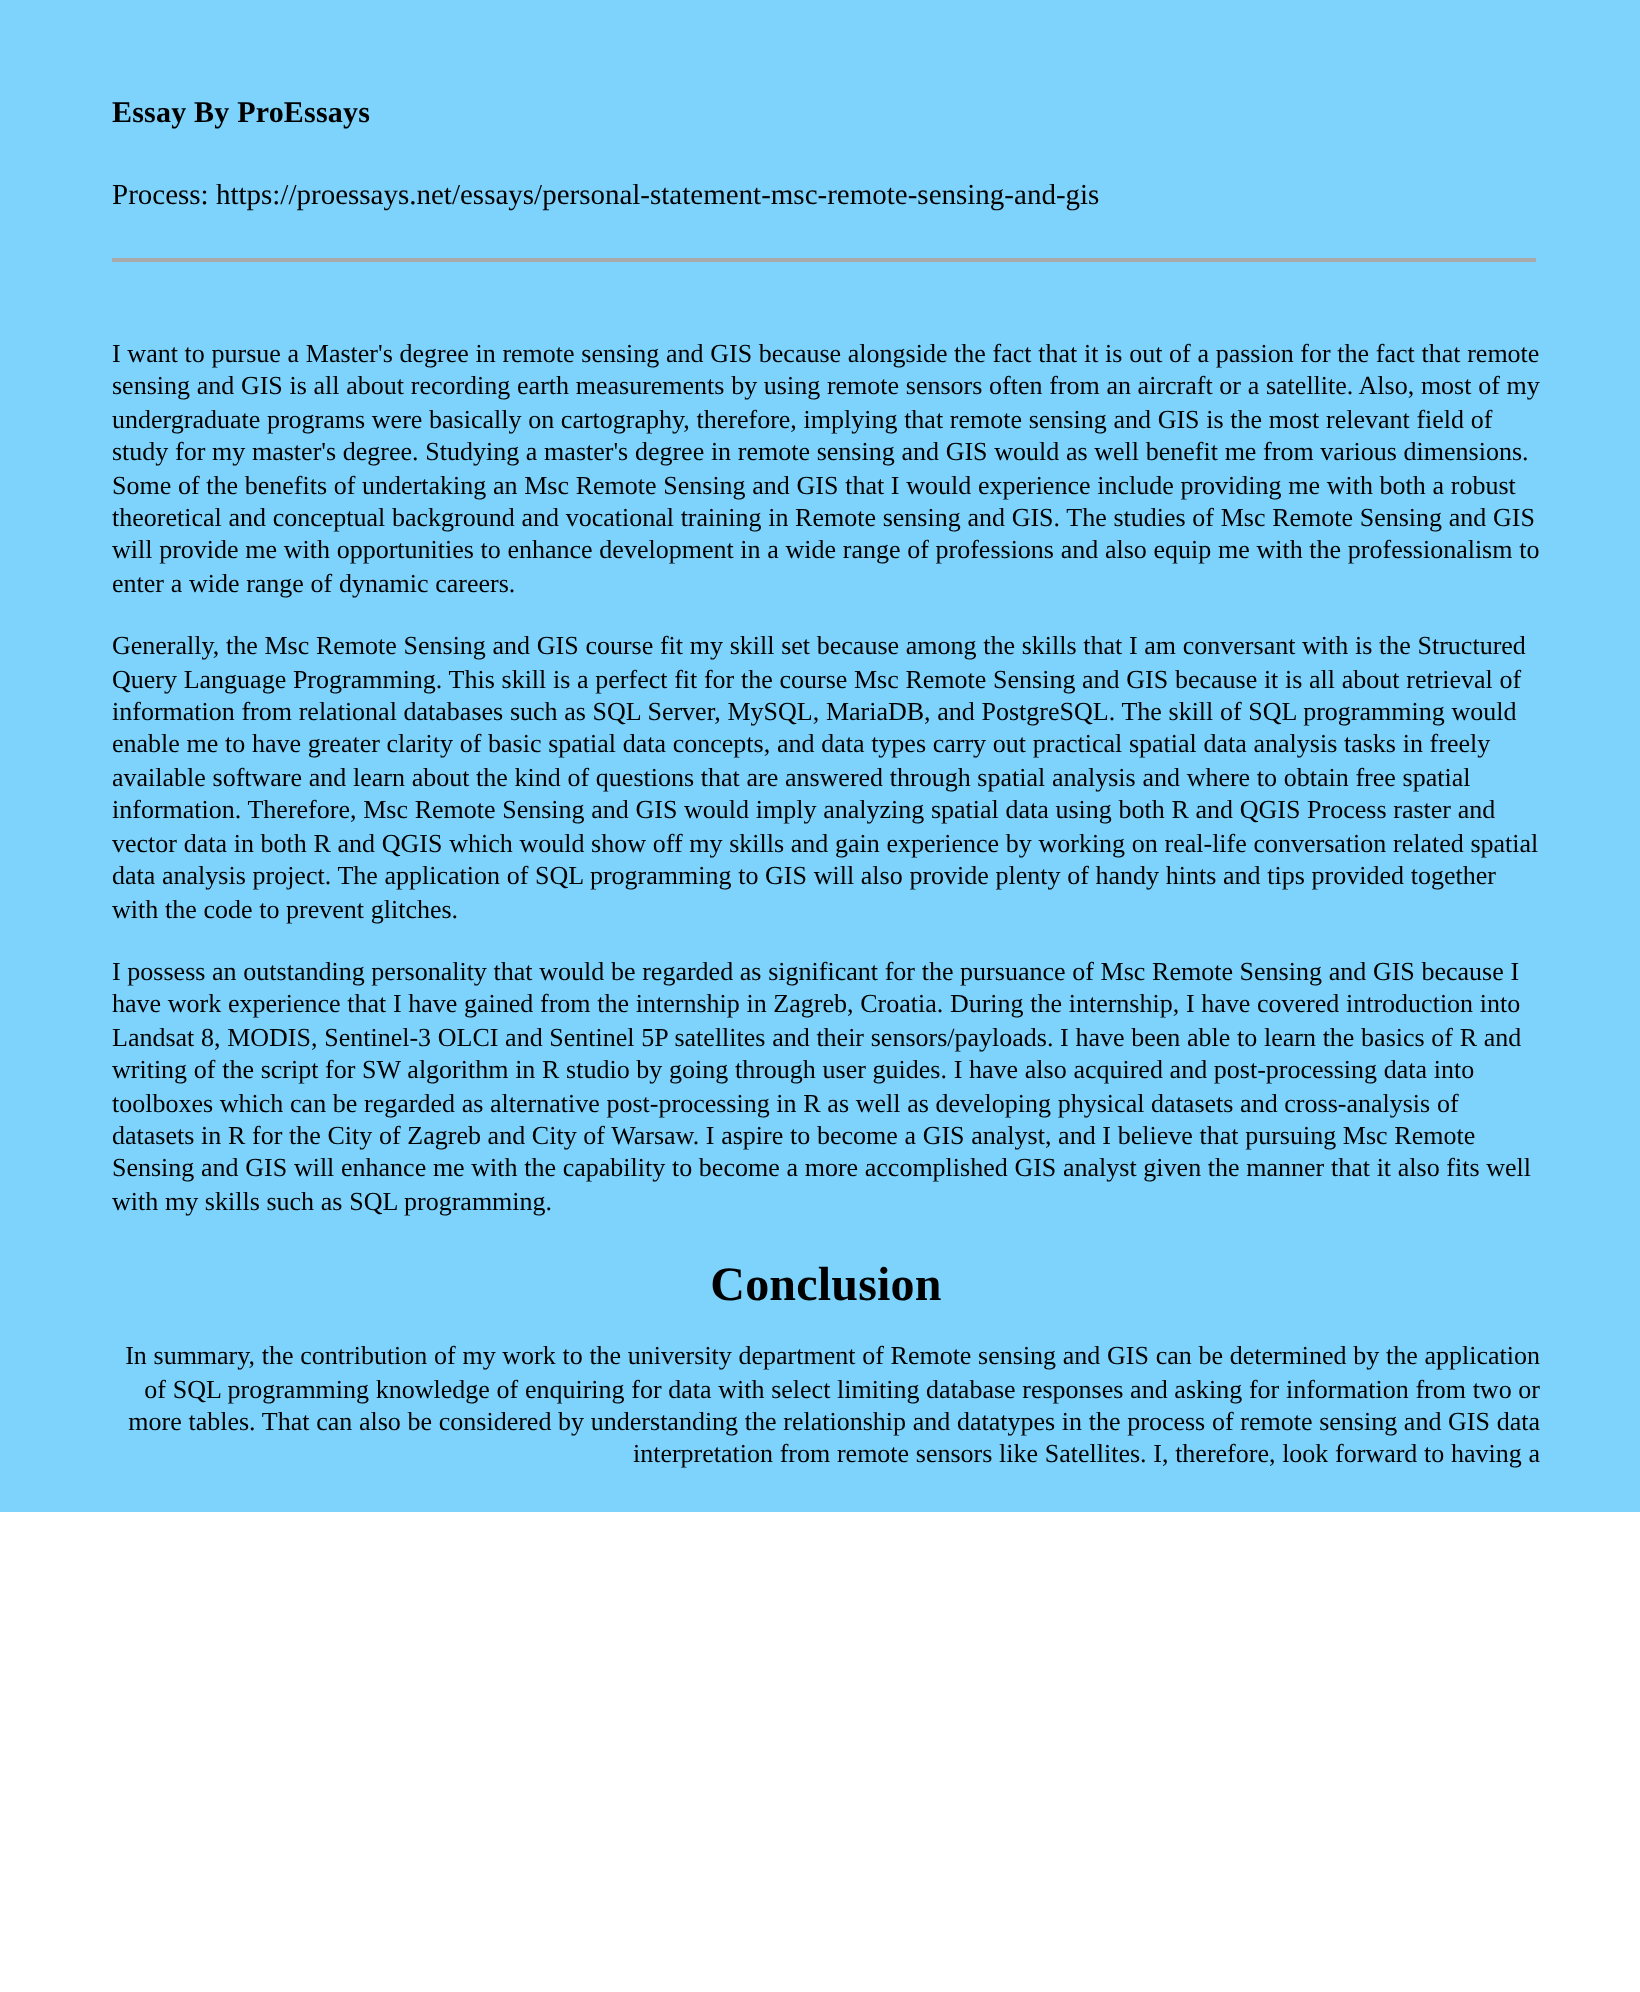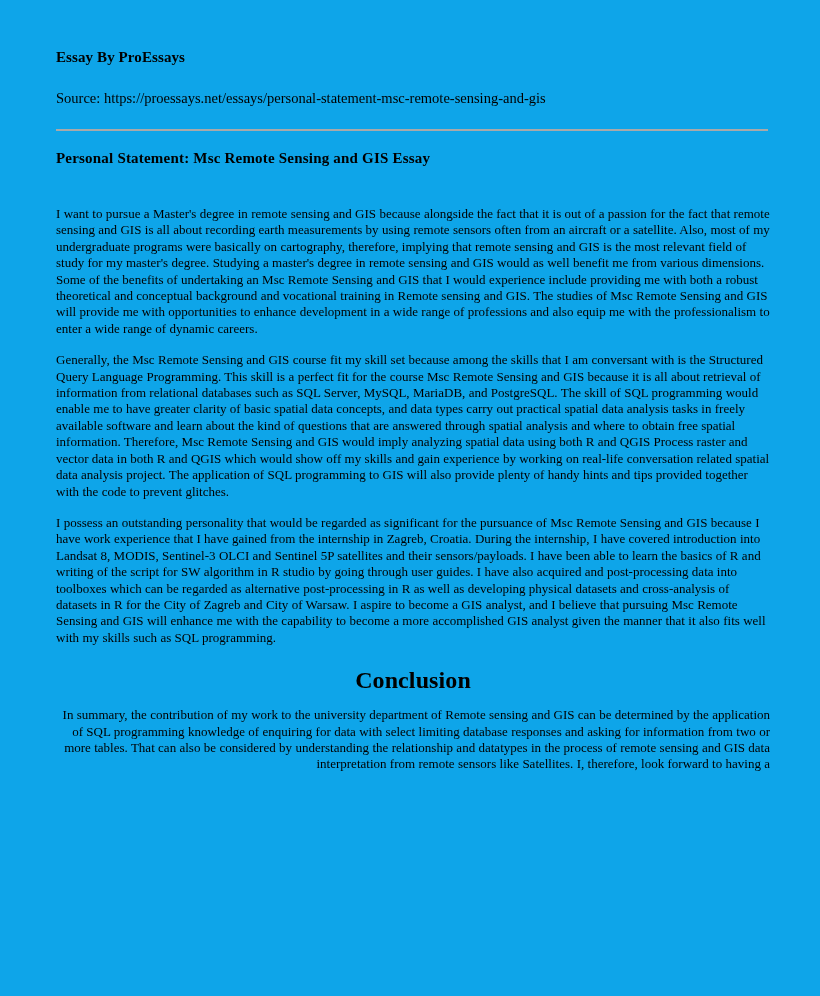--- a/index.html
+++ b/index.html
@@ -11,23 +11,23 @@
     width: 820px;
     height: 996px;
     overflow: hidden;
     font-family: "Liberation Serif", "DejaVu Serif", serif;
     color: #000000;
     -webkit-font-smoothing: none;
   }
   .page {
     box-sizing: border-box;
     width: 820px;
-    height: 996px;
+    height: 756px;
     padding: 48px 52px 0 56px;
-    background: #0ea5e9;
+    background: #7dd3fc;
   }
   .site-header {
     font-size: 15px;
     font-weight: bold;
     line-height: 18px;
     margin: 0 0 0 0;
     letter-spacing: 0.1px;
   }
   .source-line {
     font-size: 14.5px;
@@ -72,25 +72,24 @@
     text-align: center;
   }
 </style>
 </head>
 <body>
 
 <div class="page">
 
   <div class="site-header">Essay By ProEssays</div>
 
-  <div class="source-line">Source: https://proessays.net/essays/personal-statement-msc-remote-sensing-and-gis</div>
+  <div class="source-line">Process: https://proessays.net/essays/personal-statement-msc-remote-sensing-and-gis</div>
 
   <hr class="divider">
 
-  <h1 class="article-title">Personal Statement: Msc Remote Sensing and GIS Essay</h1>
 
   <div class="body-block">
 
     <p class="para">I want to pursue a Master's degree in remote sensing and GIS because alongside the fact that it is out of a passion for the fact that remote sensing and GIS is all about recording earth measurements by using remote sensors often from an aircraft or a satellite. Also, most of my undergraduate programs were basically on cartography, therefore, implying that remote sensing and GIS is the most relevant field of study for my master's degree. Studying a master's degree in remote sensing and GIS would as well benefit me from various dimensions. Some of the benefits of undertaking an Msc Remote Sensing and GIS that I would experience include providing me with both a robust theoretical and conceptual background and vocational training in Remote sensing and GIS. The studies of Msc Remote Sensing and GIS will provide me with opportunities to enhance development in a wide range of professions and also equip me with the professionalism to enter a wide range of dynamic careers.</p>
 
     <p class="para">Generally, the Msc Remote Sensing and GIS course fit my skill set because among the skills that I am conversant with is the Structured Query Language Programming. This skill is a perfect fit for the course Msc Remote Sensing and GIS because it is all about retrieval of information from relational databases such as SQL Server, MySQL, MariaDB, and PostgreSQL. The skill of SQL programming would enable me to have greater clarity of basic spatial data concepts, and data types carry out practical spatial data analysis tasks in freely available software and learn about the kind of questions that are answered through spatial analysis and where to obtain free spatial information. Therefore, Msc Remote Sensing and GIS would imply analyzing spatial data using both R and QGIS Process raster and vector data in both R and QGIS which would show off my skills and gain experience by working on real-life conversation related spatial data analysis project. The application of SQL programming to GIS will also provide plenty of handy hints and tips provided together with the code to prevent glitches.</p>
 
     <p class="para">I possess an outstanding personality that would be regarded as significant for the pursuance of Msc Remote Sensing and GIS because I have work experience that I have gained from the internship in Zagreb, Croatia. During the internship, I have covered introduction into Landsat 8, MODIS, Sentinel-3 OLCI and Sentinel 5P satellites and their sensors/payloads. I have been able to learn the basics of R and writing of the script for SW algorithm in R studio by going through user guides. I have also acquired and post-processing data into toolboxes which can be regarded as alternative post-processing in R as well as developing physical datasets and cross-analysis of datasets in R for the City of Zagreb and City of Warsaw. I aspire to become a GIS analyst, and I believe that pursuing Msc Remote Sensing and GIS will enhance me with the capability to become a more accomplished GIS analyst given the manner that it also fits well with my skills such as SQL programming.</p>
 
     <h2 class="section-heading">Conclusion</h2>

